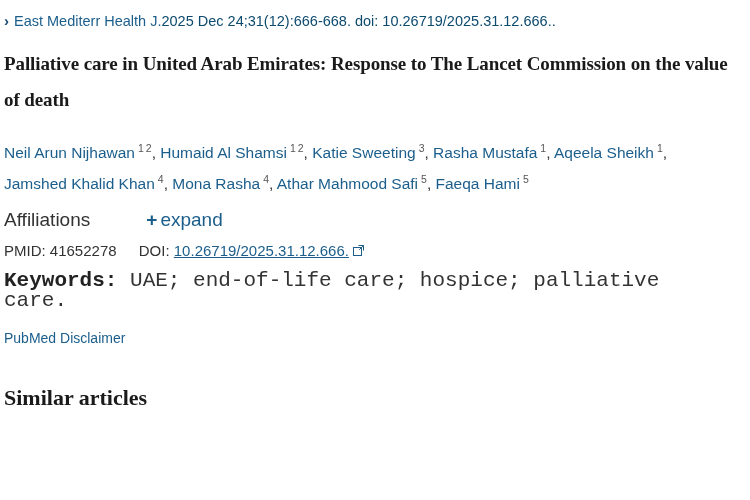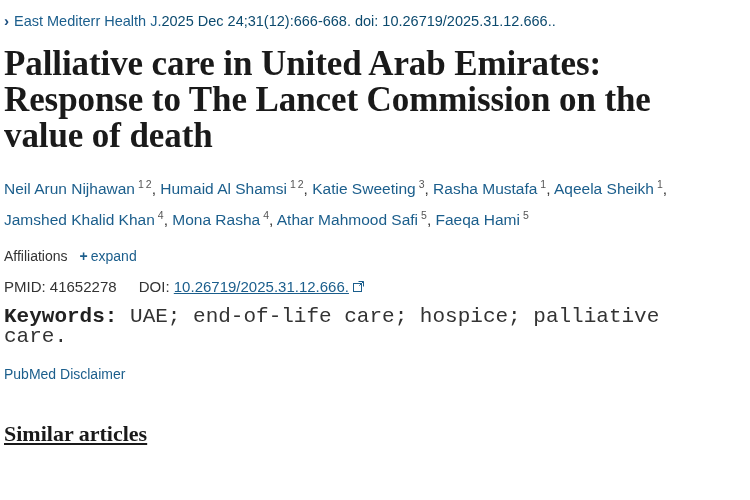--- a/index.html
+++ b/index.html
@@ -46,21 +46,21 @@
     font-weight: normal;
     text-align: center;
   }
   .cit-rest {
     color: #0c4a6e;
   }
 
   
   h1.title {
     font-family: "Liberation Serif", serif;
-    font-size: 35px;
+    font-size: 19px;
     line-height: 36px;
     font-weight: bold;
     color: #1a1a1a;
     margin: 16px 0 0 0;
     letter-spacing: -0.1px;
     max-width: 736px;
   }
 
   
   .authors {
@@ -79,24 +79,25 @@
     vertical-align: super;
     color: #555555;
     margin-left: 3px;
   }
   .sup + .sup { margin-left: 2px; }
   .comma { color: #333333; }
 
   
   .affil-row {
     margin: 13px 0 0 0;
-    font-size: 14px;
+    font-size: 19px;
     line-height: 20px;
     color: #333333;
     display: flex;
+    gap: 44px;
   }
   .affil-label { color: #333333; }
   .expand {
     color: #1b5e8c;
     margin-left: 12px;
     cursor: pointer;
     white-space: nowrap;
   }
   .plus {
     color: #1b5e8c;
@@ -160,21 +161,20 @@
   }
 
   
   h2.similar {
     font-family: "Liberation Serif", serif;
     font-size: 22px;
     line-height: 26px;
     font-weight: bold;
     color: #1a1a1a;
     margin: 38px 0 0 0;
-    text-decoration: underline;
   }
 </style>
 </head>
 <body>
 
 <div class="page">
 
   <div class="cit-line">
     <span class="chev">›</span>
     <span class="journal">East Mediterr Health J.</span>

